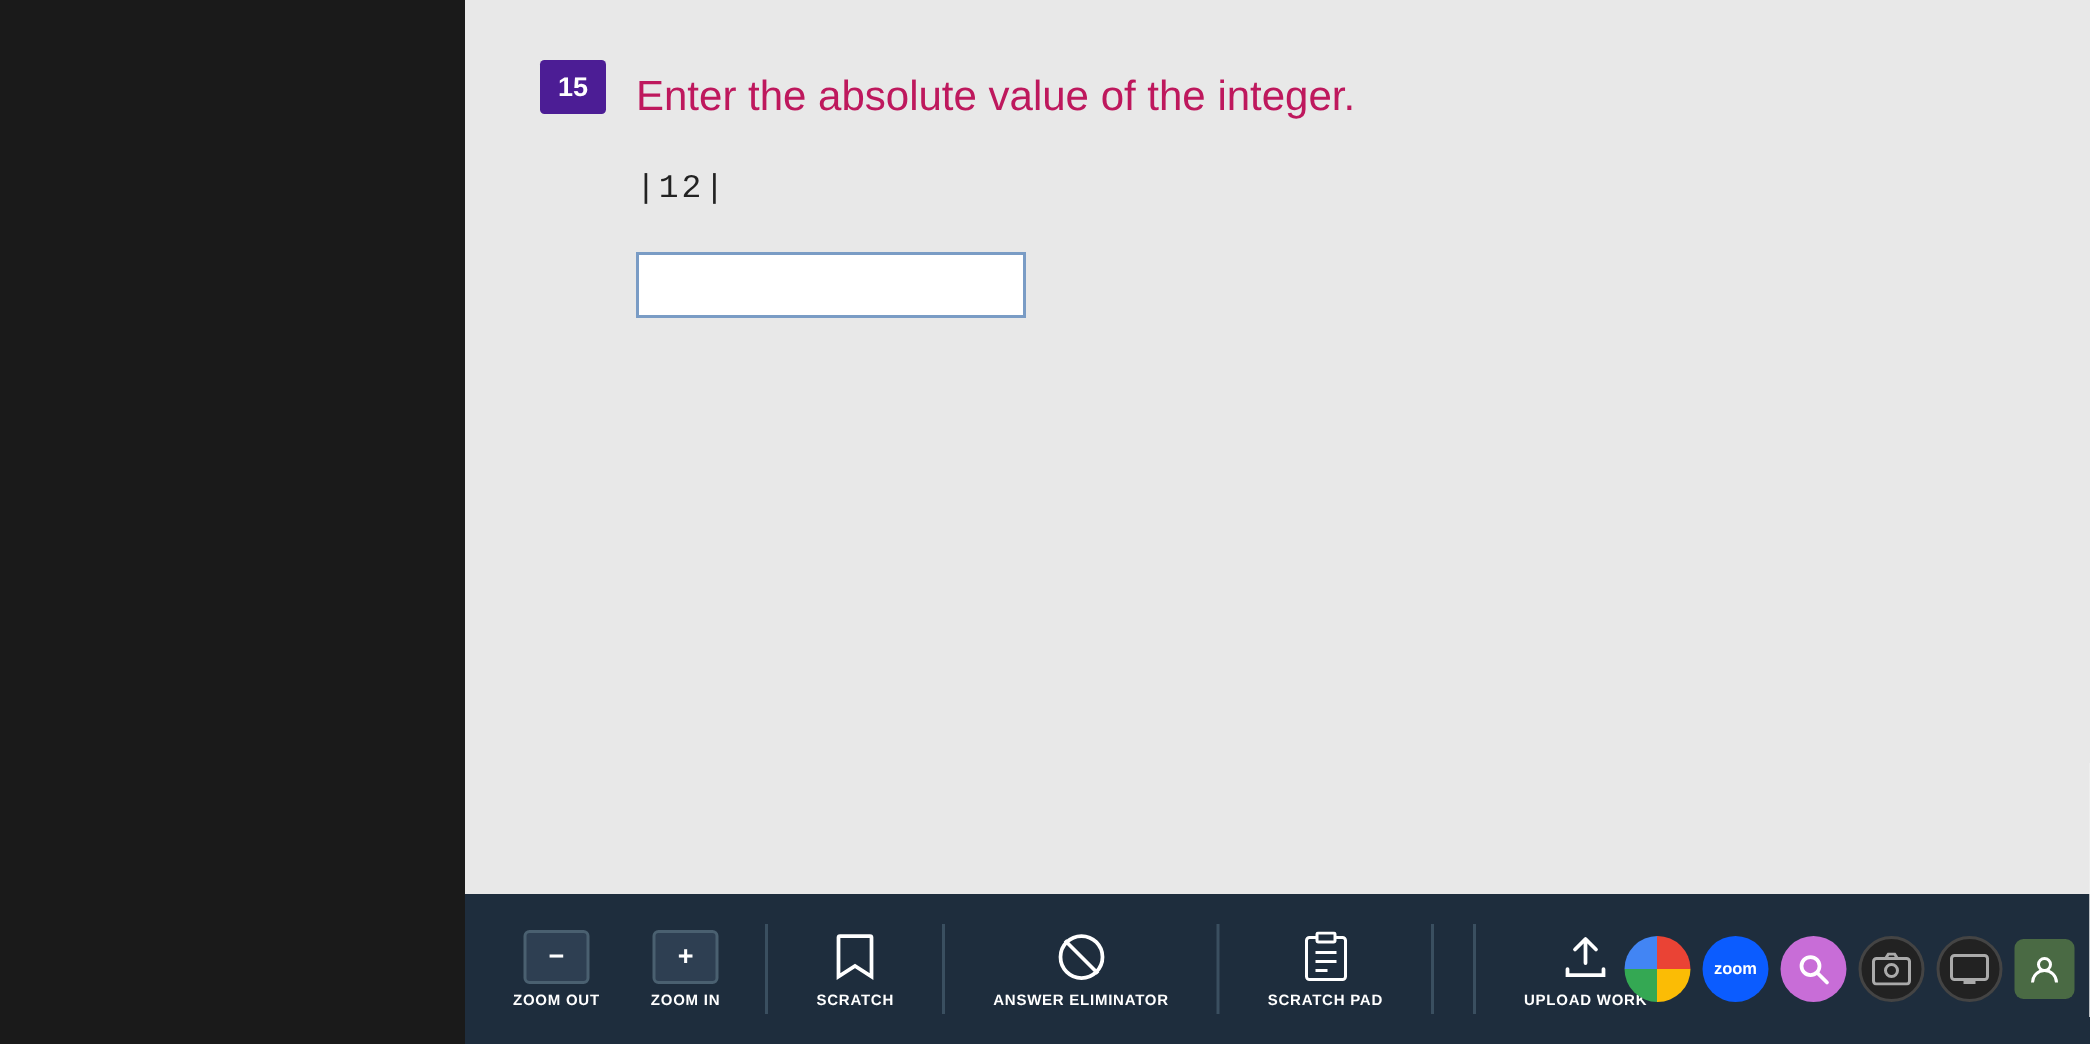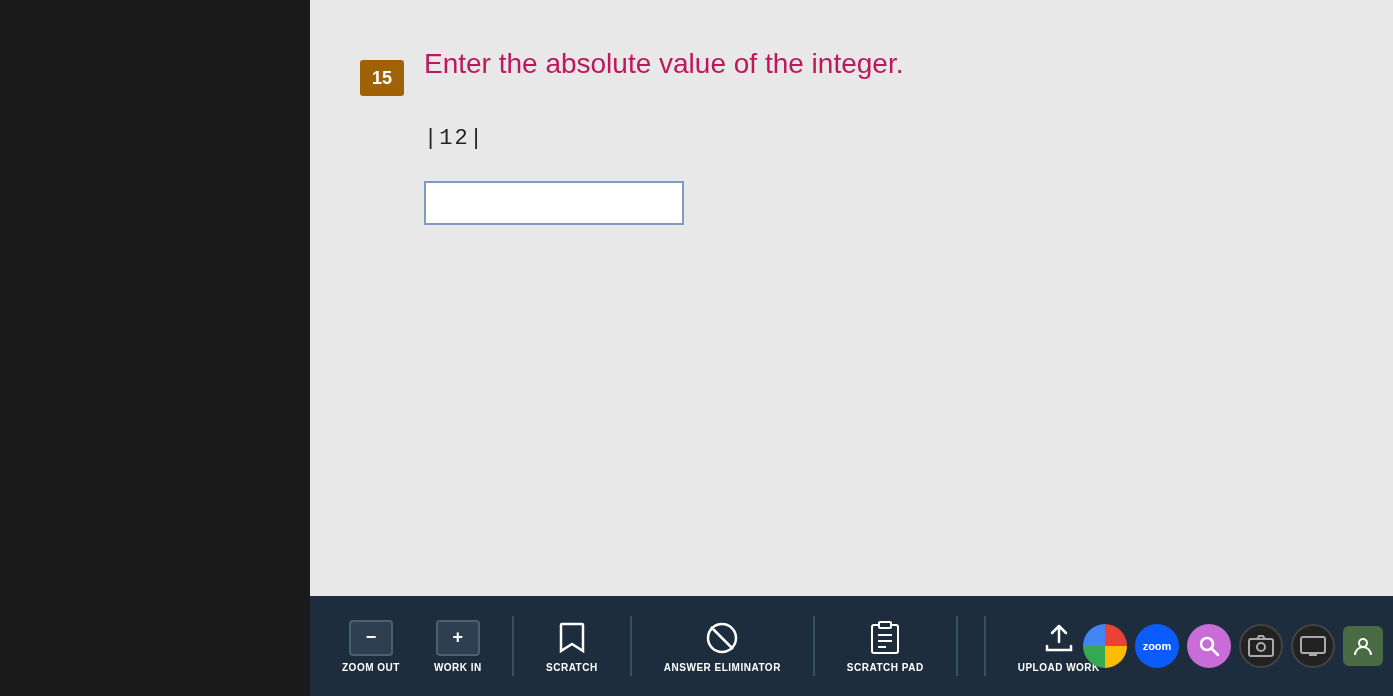--- a/index.html
+++ b/index.html
@@ -36,32 +36,31 @@
     }
 
     .question-header {
       display: flex;
       align-items: flex-start;
       gap: 20px;
       margin-bottom: 30px;
     }
 
     .question-number {
-      background: #a16207;
+      background: #4c1d95;
       color: white;
       font-size: 18px;
       font-weight: bold;
       width: 44px;
       height: 36px;
       display: flex;
       align-items: center;
       justify-content: center;
       border-radius: 3px;
       flex-shrink: 0;
-      margin-top: 20px;
     }
 
     .question-text {
       font-size: 28px;
       color: #be185d;
       line-height: 1.4;
       padding-top: 4px;
     }
 
     .math-expression {
@@ -258,21 +257,21 @@
       <div class="toolbar-btn-icon">
         <span>−</span>
       </div>
       <span class="toolbar-btn-label">ZOOM OUT</span>
     </div>
 
     <div class="toolbar-btn">
       <div class="toolbar-btn-icon">
         <span>+</span>
       </div>
-      <span class="toolbar-btn-label">WORK IN</span>
+      <span class="toolbar-btn-label">ZOOM IN</span>
     </div>
 
     <div class="divider-vertical"></div>
 
     <div class="toolbar-icon-btn">
       <div class="icon-area">
         <svg width="26" height="32" viewBox="0 0 26 32" fill="none" xmlns="http://www.w3.org/2000/svg">
           <path d="M3 2h20a1 1 0 0 1 1 1v26l-11-7-11 7V3a1 1 0 0 1 1-1z" stroke="white" stroke-width="2.5" fill="none"></path>
         </svg>
       </div>

